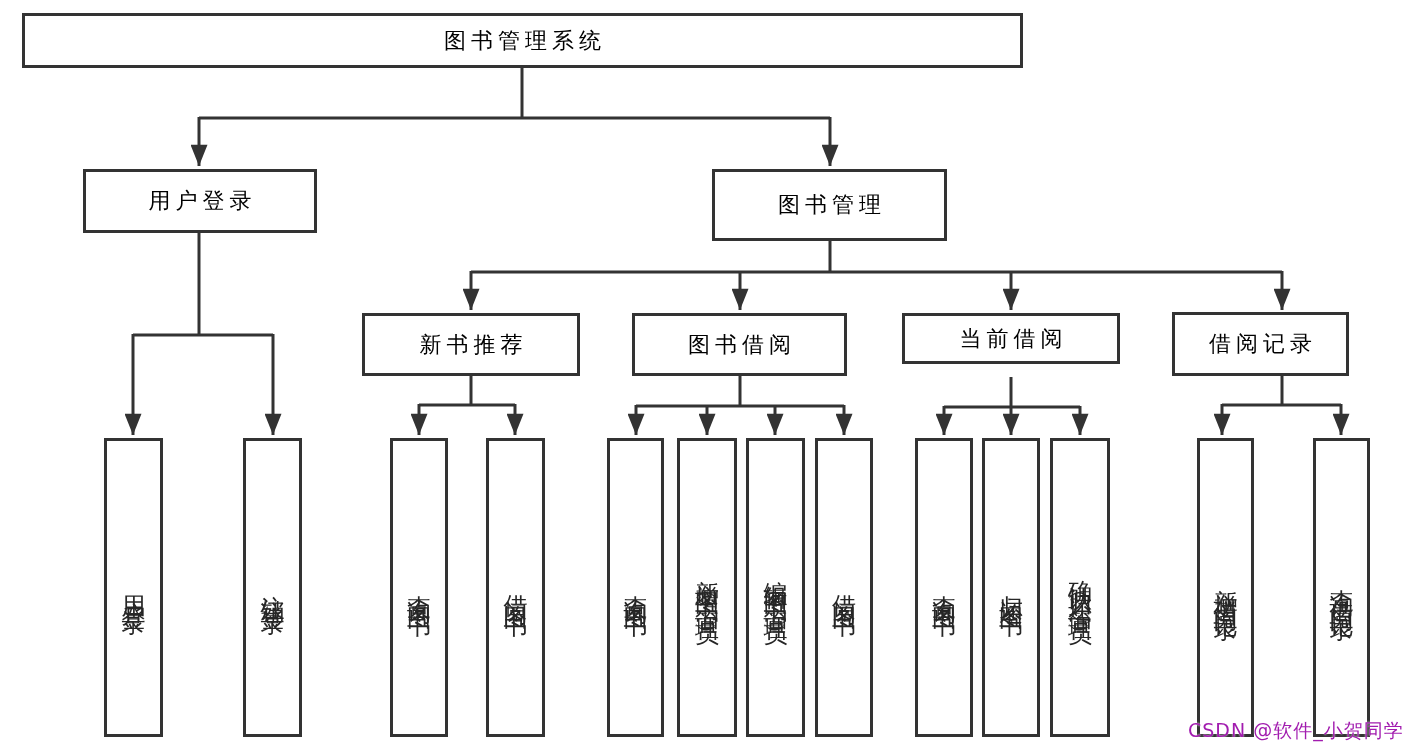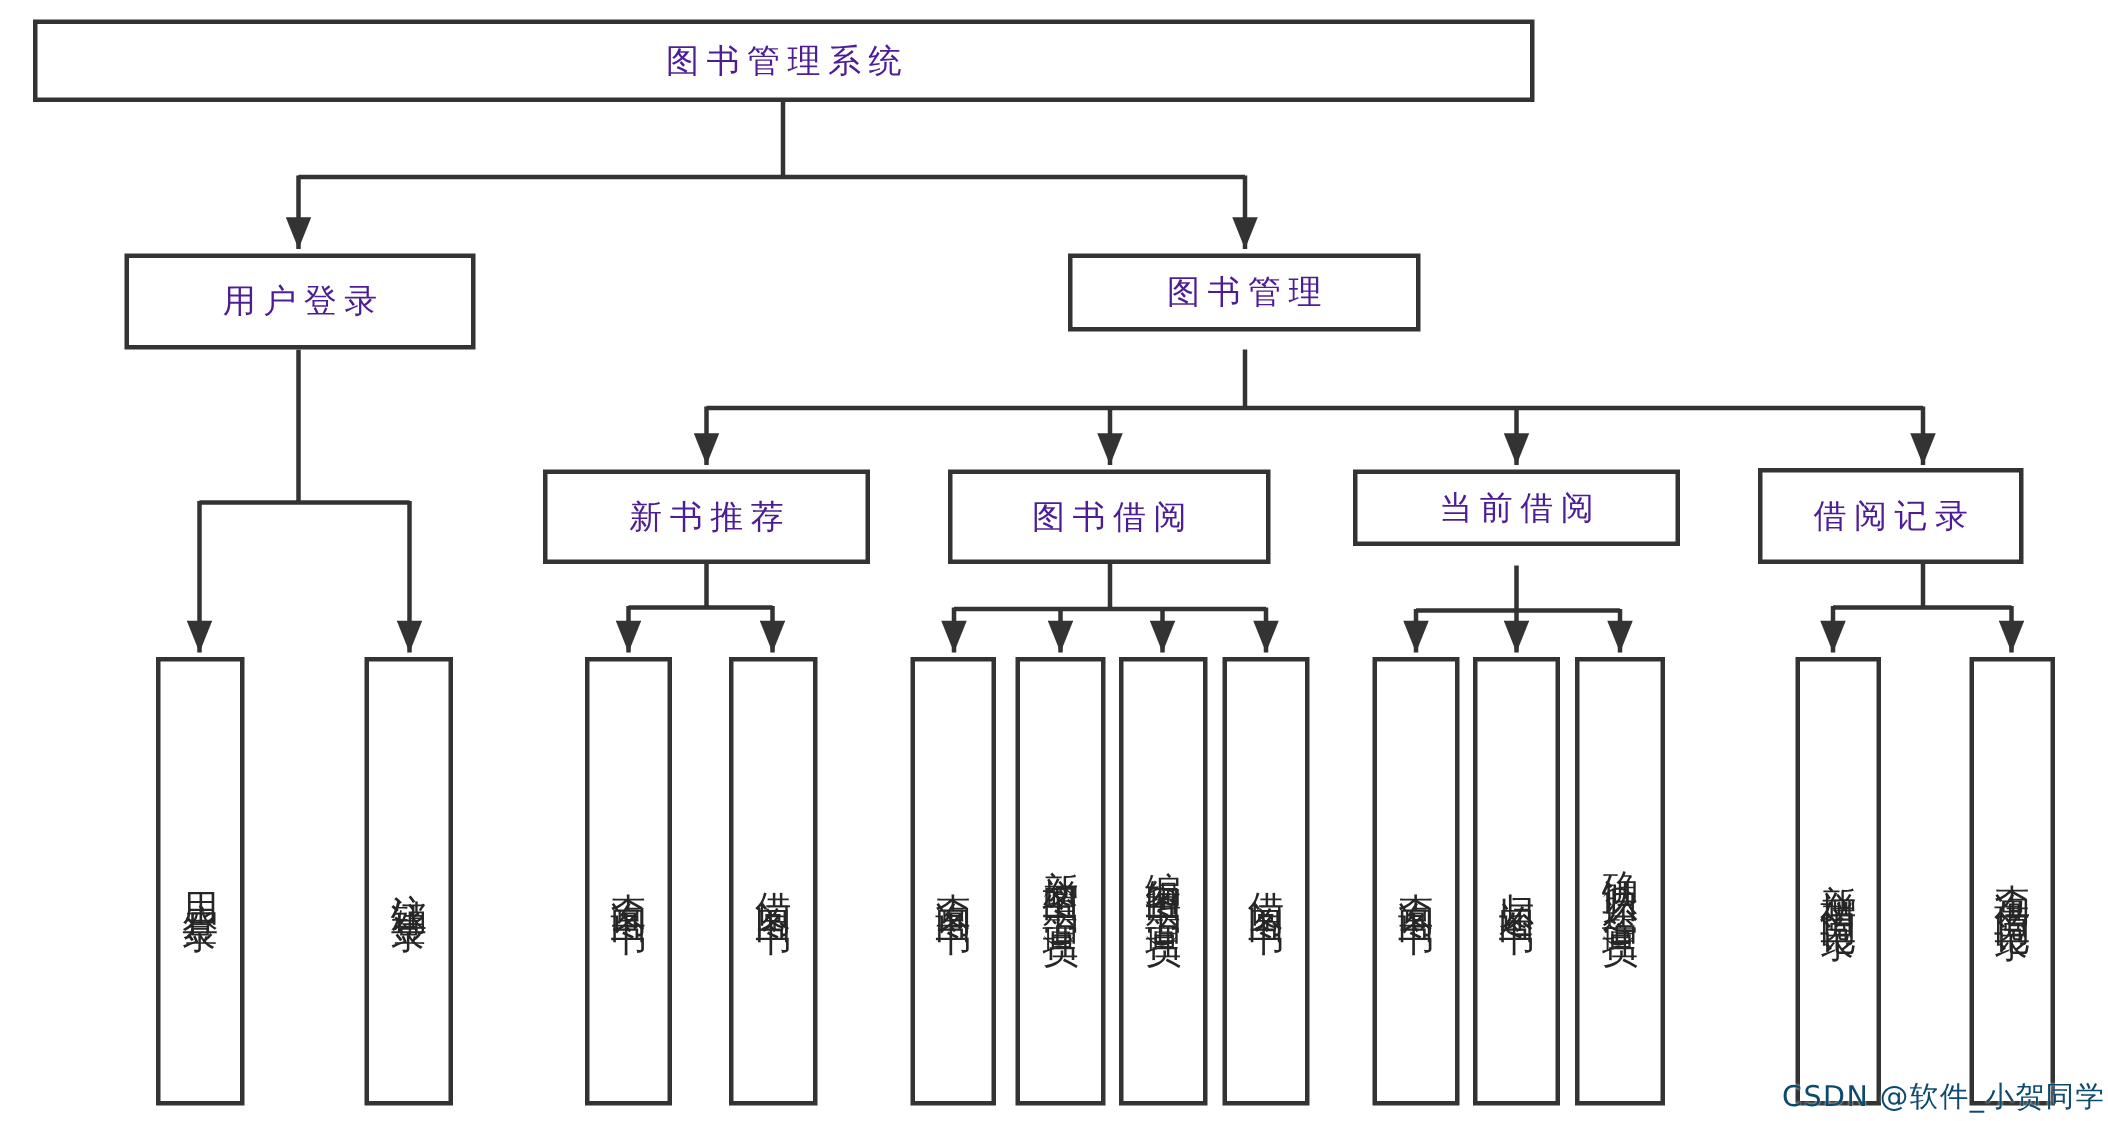--- a/index.html
+++ b/index.html
@@ -20,37 +20,37 @@
     align-items:center;
     justify-content:center;
     z-index:1;
     color:#262626;
   }
   .hlabel{
     font-size:22px;
     letter-spacing:5px;
     text-indent:5px; 
     white-space:nowrap;
-    color:#4c1d95;
+    color:#000000;
   }
   .node.leaf{border-width:3px;}
   .vlabel{
     writing-mode:vertical-rl;
     text-orientation:mixed;
     font-size:24px;
     letter-spacing:6px;
     white-space:nowrap;
     color:#262626;
   }
   .watermark{
     position:absolute;
     z-index:5;
     font-size:19px;
     letter-spacing:1px;
-    color:#0c4a6e;
+    color:#a21caf;
     text-shadow:0 0 2px #ffffff;
     white-space:nowrap;
   }
 </style>
 </head>
 <body>
 
 <div class="canvas">
 
   <svg class="connectors" width="1405" height="747" viewBox="0 0 1405 747">
@@ -103,21 +103,21 @@
     </g>
   </svg>
 
   <div class="node" style="left:22px;top:13px;width:1001px;height:55px;">
     <span class="hlabel">图书管理系统</span>
   </div>
 
   <div class="node" style="left:83px;top:169px;width:234px;height:64px;">
     <span class="hlabel">用户登录</span>
   </div>
-  <div class="node" style="left:712px;top:169px;width:235px;height:52px;">
+  <div class="node" style="left:712px;top:169px;width:235px;height:72px;">
     <span class="hlabel">图书管理</span>
   </div>
 
   <div class="node" style="left:632px;top:313px;width:215px;height:63px;">
     <span class="hlabel">图书借阅</span>
   </div>
   <div class="node" style="left:362px;top:313px;width:218px;height:63px;">
     <span class="hlabel">新书推荐</span>
   </div>
   <div class="node" style="left:902px;top:313px;width:218px;height:51px;">

